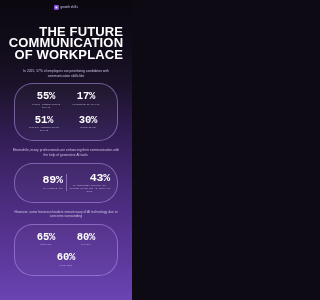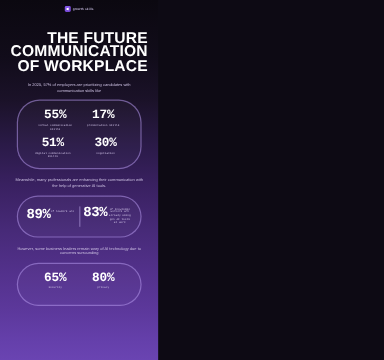--- a/index.html
+++ b/index.html
@@ -108,21 +108,21 @@
     text-align:center;
     letter-spacing:.02px;
   }
   
   .duo-wrap {
     display:flex; align-items:center;
     justify-content:center; width:100%;
   }
   .duo-cell {
     flex:1;
-    display:flex; align-items:flex-start;
+    display:flex; flex-direction:column; align-items:flex-end;
     padding:0 3px;
   }
   .duo-cell .val {
     color:#ffffff; font-weight:700;
     font-size:11.6px; line-height:12px;
     letter-spacing:-.2px;
   }
   .duo-cell .lab {
     margin-top:1.6px;
     color:#c6b8de;
@@ -182,36 +182,40 @@
   <p class="intro mid">Meanwhile, many professionals are enhancing their communication with the help of generative AI tools.</p>
 
   <div class="card duo">
     <div class="duo-wrap">
       <div class="duo-cell">
         <div class="val">89%</div>
         <div class="lab">of leaders are</div>
       </div>
       <div class="vdiv"></div>
       <div class="duo-cell">
-        <div class="val">83%</div>
+        <div class="val">43%</div>
         <div class="lab">of knowledge workers are already using gen AI tools at work</div>
       </div>
     </div>
   </div>
 
   <p class="intro last">However, some business leaders remain wary of AI technology due to concerns surrounding</p>
 
   <div class="card">
     <div class="stat-row r1">
       <div class="stat">
         <div class="val">65%</div>
         <div class="lab">security</div>
       </div>
       <div class="stat">
         <div class="val">80%</div>
         <div class="lab">privacy</div>
       </div>
     </div>
     <div class="stat-row r2">
+      <div class="stat">
+        <div class="val">60%</div>
+        <div class="lab">copyright</div>
+      </div>
     </div>
   </div>
 
 </div>
 
 </body></html>

